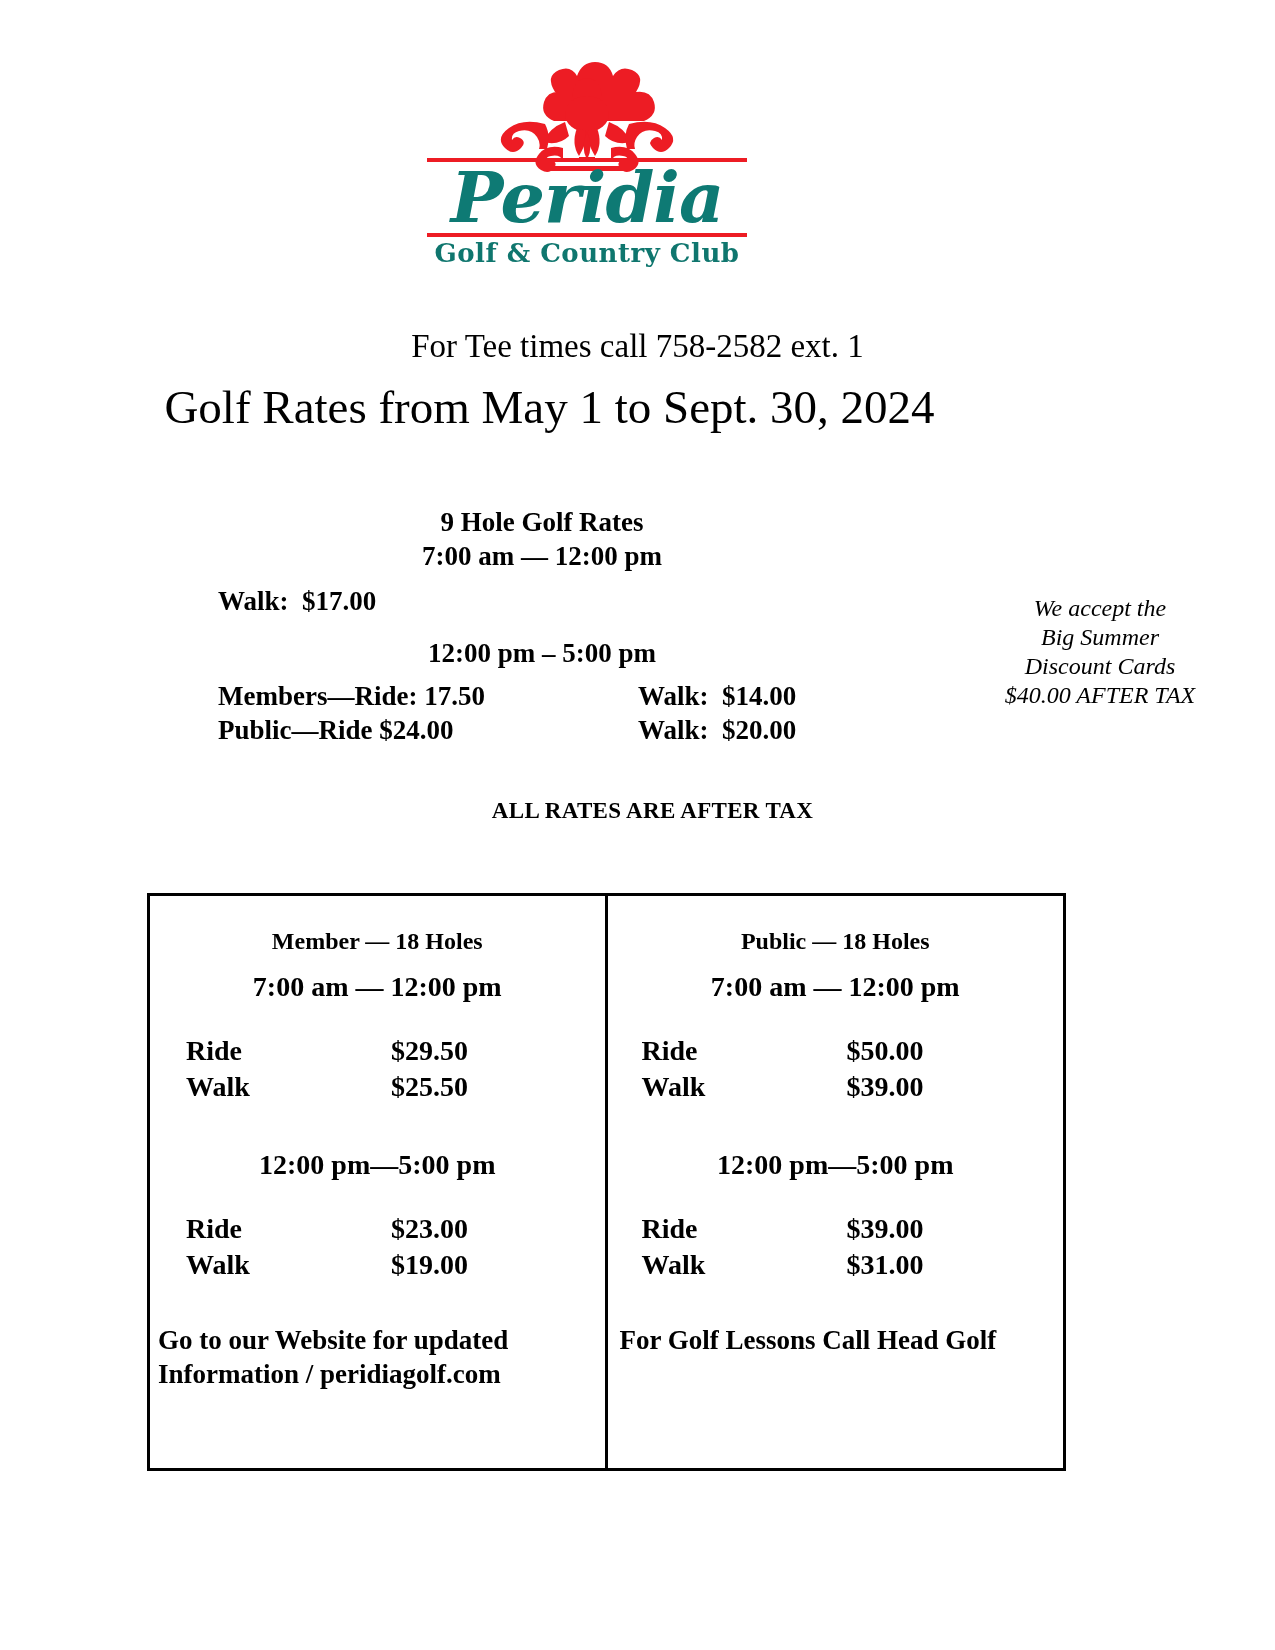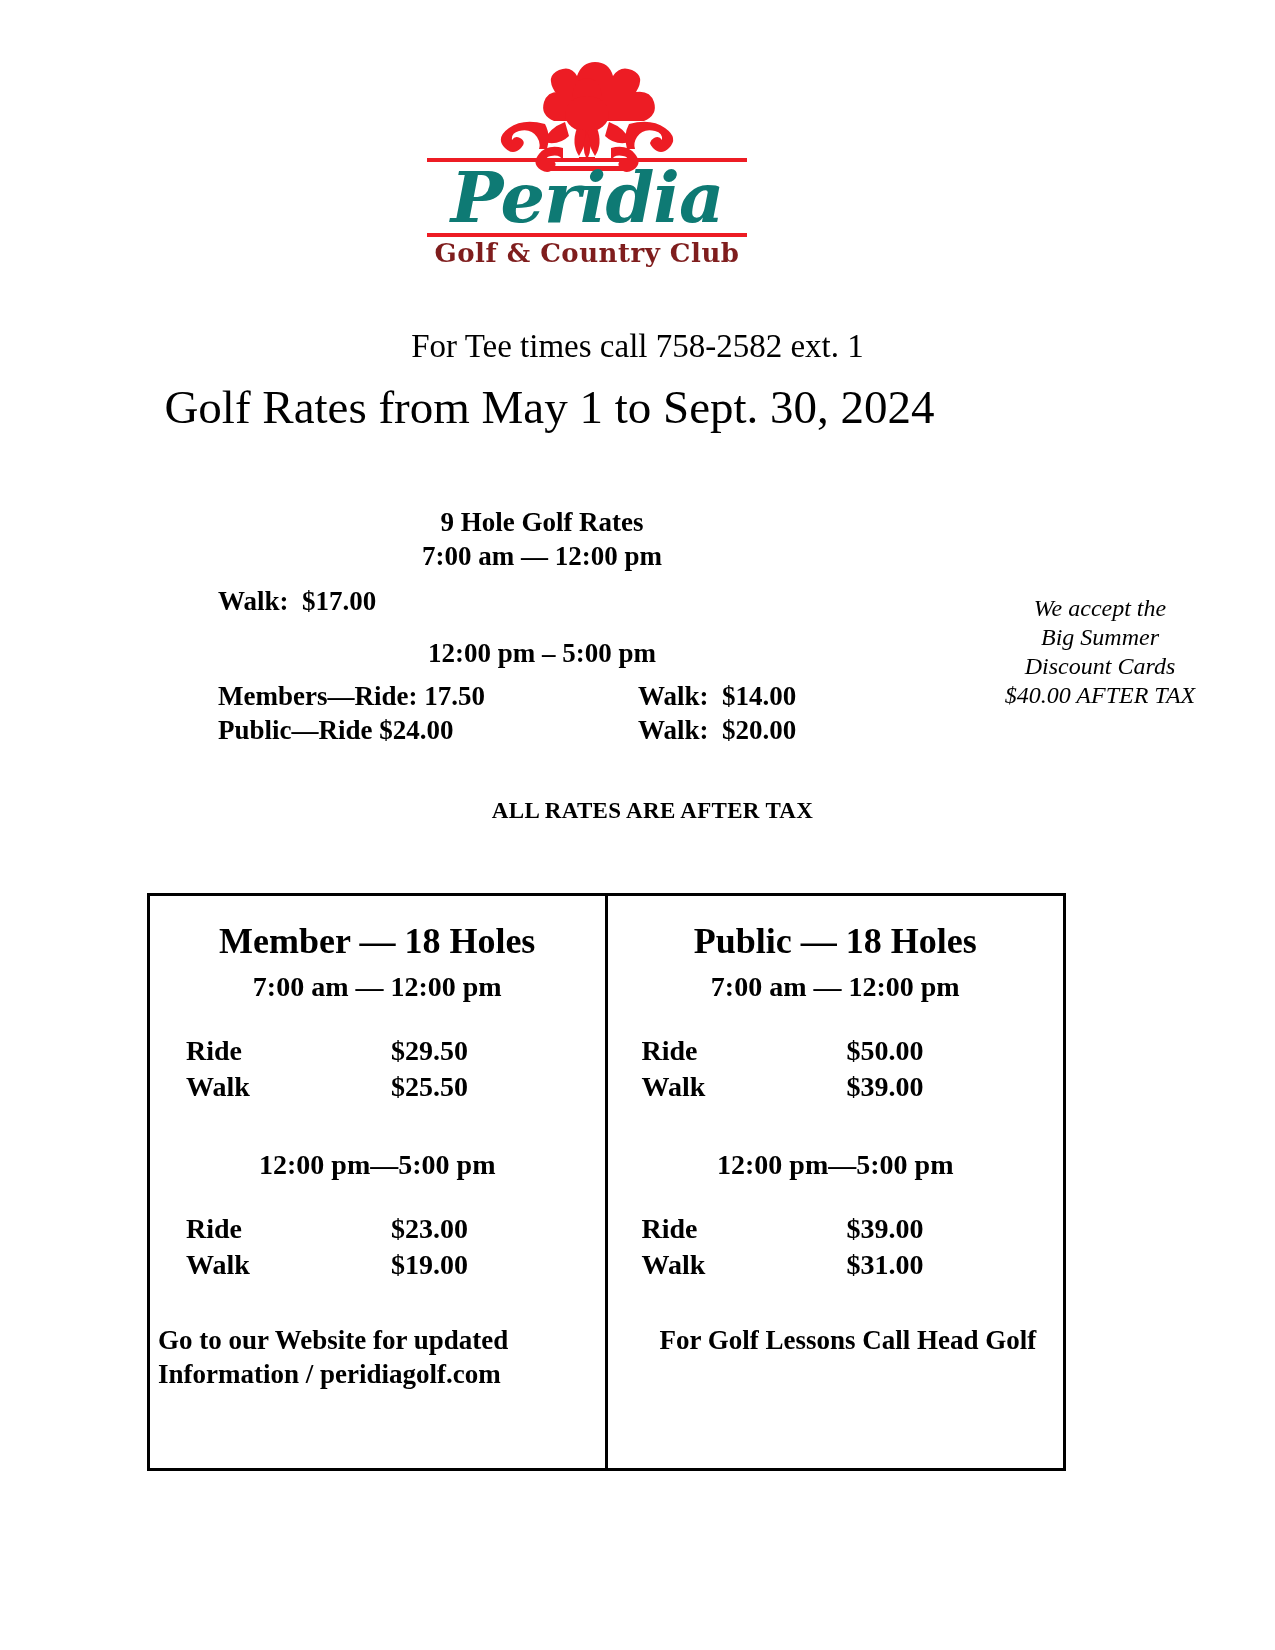--- a/index.html
+++ b/index.html
@@ -72,21 +72,21 @@
   .brand-sub {
     position: absolute;
     left: 0;
     top: 175px;
     width: 320px;
     text-align: center;
     font-family: "DejaVu Serif", "Liberation Serif", serif;
     font-weight: bold;
     font-size: 26px;
     line-height: 32px;
-    color: #7f1d1d;
+    color: #0f766e;
     letter-spacing: 0.5px;
   }
 
   
   #tee-times-line {
     position: absolute;
     left: 0;
     top: 326px;
     width: 1275px;
     text-align: center;
@@ -188,21 +188,21 @@
   .tbl-col.left {
     width: 459px;
     border-right: 3px solid #000000;
   }
   .tbl-col.right {
     width: 457px;
   }
   .col-title {
     text-align: center;
     font-weight: bold;
-    font-size: 36px;
+    font-size: 24px;
     line-height: 36px;
     padding-top: 27px;
   }
   .col-time {
     text-align: center;
     font-weight: bold;
     font-size: 28px;
     line-height: 36px;
     padding-top: 10px;
   }
@@ -229,21 +229,20 @@
     padding-top: 40px;
     padding-left: 8px;
     padding-right: 6px;
     font-weight: bold;
     font-size: 27px;
     line-height: 34px;
   }
   .tbl-col.right .col-note {
     padding-left: 12px;
     padding-right: 2px;
-    margin-left: 40px;
   }
 </style>
 </head>
 <body>
 
 <div id="logo-block">
   <div class="logo-inner">
     <div class="rose-wrap">
       <svg viewBox="0 0 320 112" width="320" height="112" aria-hidden="true">
         <g fill="#ed1c24">

